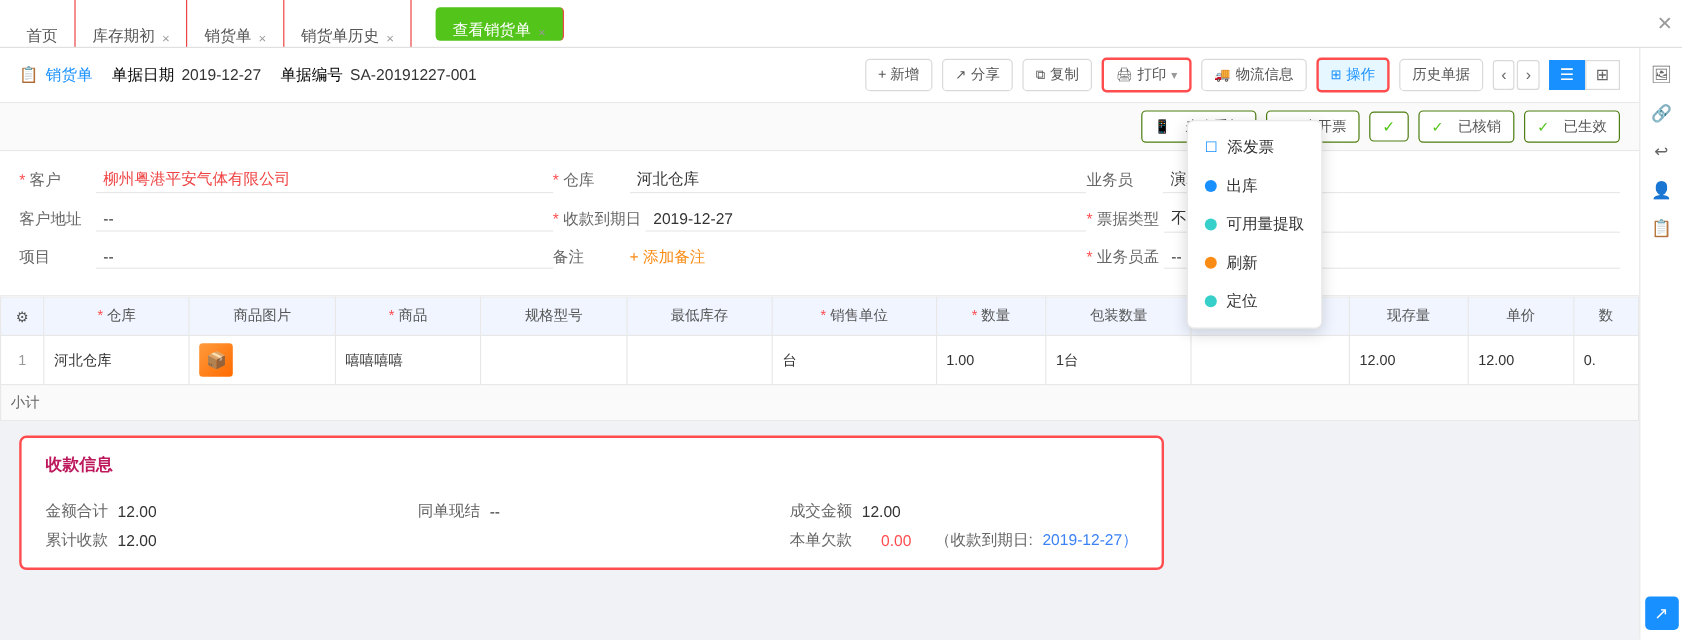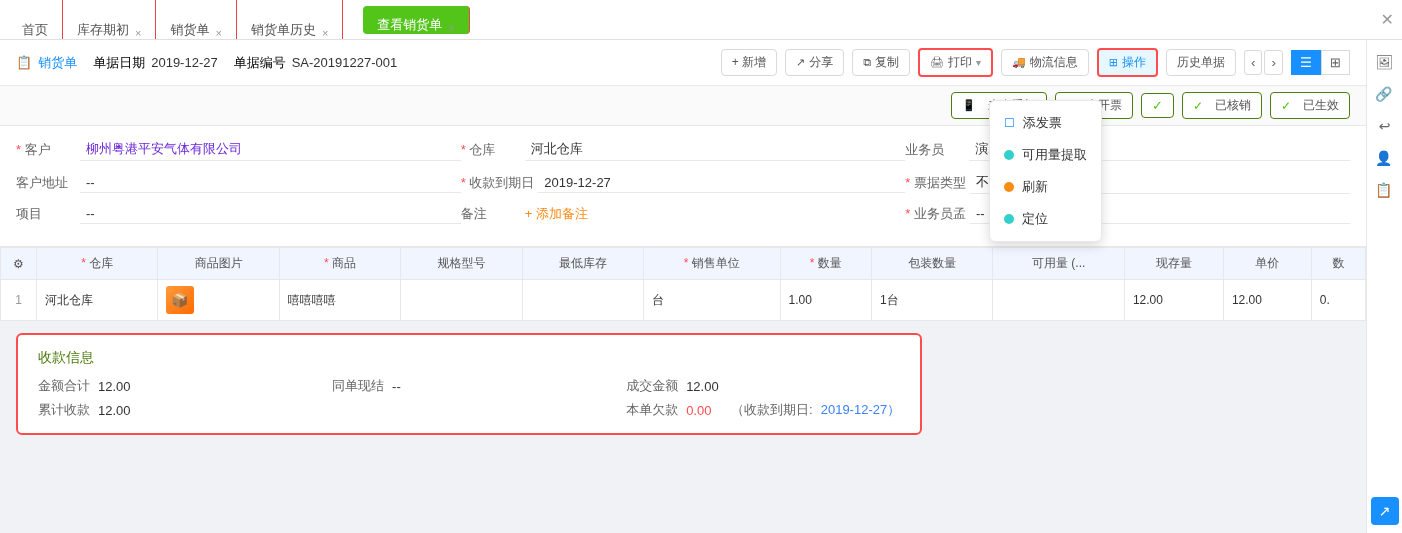--- a/index.html
+++ b/index.html
@@ -55,21 +55,21 @@
 
     
     .form-area {
       background: #fff; padding: 12px 16px; border-bottom: 1px solid #e8e8e8;
     }
     .form-row { display: flex; align-items: center; margin-bottom: 10px; gap: 0; }
     .form-field { display: flex; align-items: center; flex: 1; min-width: 0; }
     .form-label { color: #666; white-space: nowrap; margin-right: 4px; min-width: 60px; }
     .form-label.required::before { content: '* '; color: #ff4d4f; }
     .form-value { color: #333; border-bottom: 1px solid #e8e8e8; padding: 2px 6px; flex: 1; min-width: 0; }
-    .form-value.link { color: #6d28d9; cursor: pointer; }
+    .form-value.link { color: #ef4444; cursor: pointer; }
     .add-note { color: #fa8c16; cursor: pointer; display: flex; align-items: center; gap: 2px; }
     .staff-value { color: #333; }
 
     
     .table-wrapper { background: #fff; overflow-x: auto; }
     table { width: 100%; border-collapse: collapse; font-size: 12px; }
     th {
       background: #f0f5ff; text-align: center; padding: 7px 8px;
       border: 1px solid #e8e8e8; color: #555; white-space: nowrap; font-weight: 500;
     }
@@ -78,26 +78,26 @@
     tr.subtotal-row td { background: #fafafa; color: #666; }
     .gear-col { width: 36px; text-align: center; }
     .row-num { text-align: center; color: #999; }
     .product-img { width: 28px; height: 28px; background: linear-gradient(135deg, #ff9a3c, #ff6b00); border-radius: 3px; display: flex; align-items: center; justify-content: center; color: white; font-size: 14px; }
 
     
     .payment-box {
       border: 2px solid #ff4d4f; border-radius: 6px; padding: 14px 20px;
       background: #fff; margin: 12px 16px; display: inline-block; min-width: 520px;
     }
-    .payment-title { font-size: 14px; font-weight: 400; color: #4d7c0f; margin-bottom: 10px; }
+    .payment-title { font-size: 14px; font-weight: 700; color: #be185d; margin-bottom: 20px; }
     .payment-grid { display: grid; grid-template-columns: 1fr 1fr 1fr; gap: 6px 20px; }
     .payment-item { display: flex; align-items: center; gap: 8px; }
     .payment-label { color: #666; white-space: nowrap; }
     .payment-value { color: #333; }
-    .payment-value.red { color: #ff4d4f; }
+    .payment-value.red { color: #ff4d4f; margin-left: 16px; }
 
     
     .right-sidebar {
       position: fixed; right: 0; top: 40px; bottom: 0; width: 36px;
       background: #fff; border-left: 1px solid #e8e8e8;
       display: flex; flex-direction: column; align-items: center; padding: 8px 0; gap: 4px;
     }
     .sidebar-icon {
       width: 28px; height: 28px; display: flex; align-items: center; justify-content: center;
       cursor: pointer; color: #666; font-size: 14px; border-radius: 4px;
@@ -305,20 +305,23 @@
           <td></td>
           <td></td>
           <td>台</td>
           <td>1.00</td>
           <td>1台</td>
           <td></td>
           <td>12.00</td>
           <td>12.00</td>
           <td>0.</td>
         </tr>
+        <tr class="subtotal-row">
+          <td colspan="13" style="color:#666;font-size:12px">小计</td>
+        </tr>
       </tbody>
     </table>
   </div>
 
   <div class="bottom-area">
     <div class="payment-box">
       <div class="payment-title">收款信息</div>
       <div class="payment-grid">
         <div class="payment-item">
           <span class="payment-label">金额合计</span>
@@ -357,20 +360,24 @@
   <div class="sidebar-icon">📋</div>
   <div class="sidebar-icon bottom">↗</div>
 </div>
 
 <div class="dropdown-menu">
   <div class="dropdown-item">
     <span style="font-size:12px;color:#1890ff">☐</span>
     <span>添发票</span>
   </div>
   <div class="dropdown-item">
+    <span class="dropdown-dot dot-blue"></span>
+    <span>出库</span>
+  </div>
+  <div class="dropdown-item">
     <span class="dropdown-dot dot-cyan"></span>
     <span>可用量提取</span>
   </div>
   <div class="dropdown-item">
     <span class="dropdown-dot dot-orange"></span>
     <span>刷新</span>
   </div>
   <div class="dropdown-item">
     <span class="dropdown-dot dot-cyan"></span>
     <span>定位</span>

